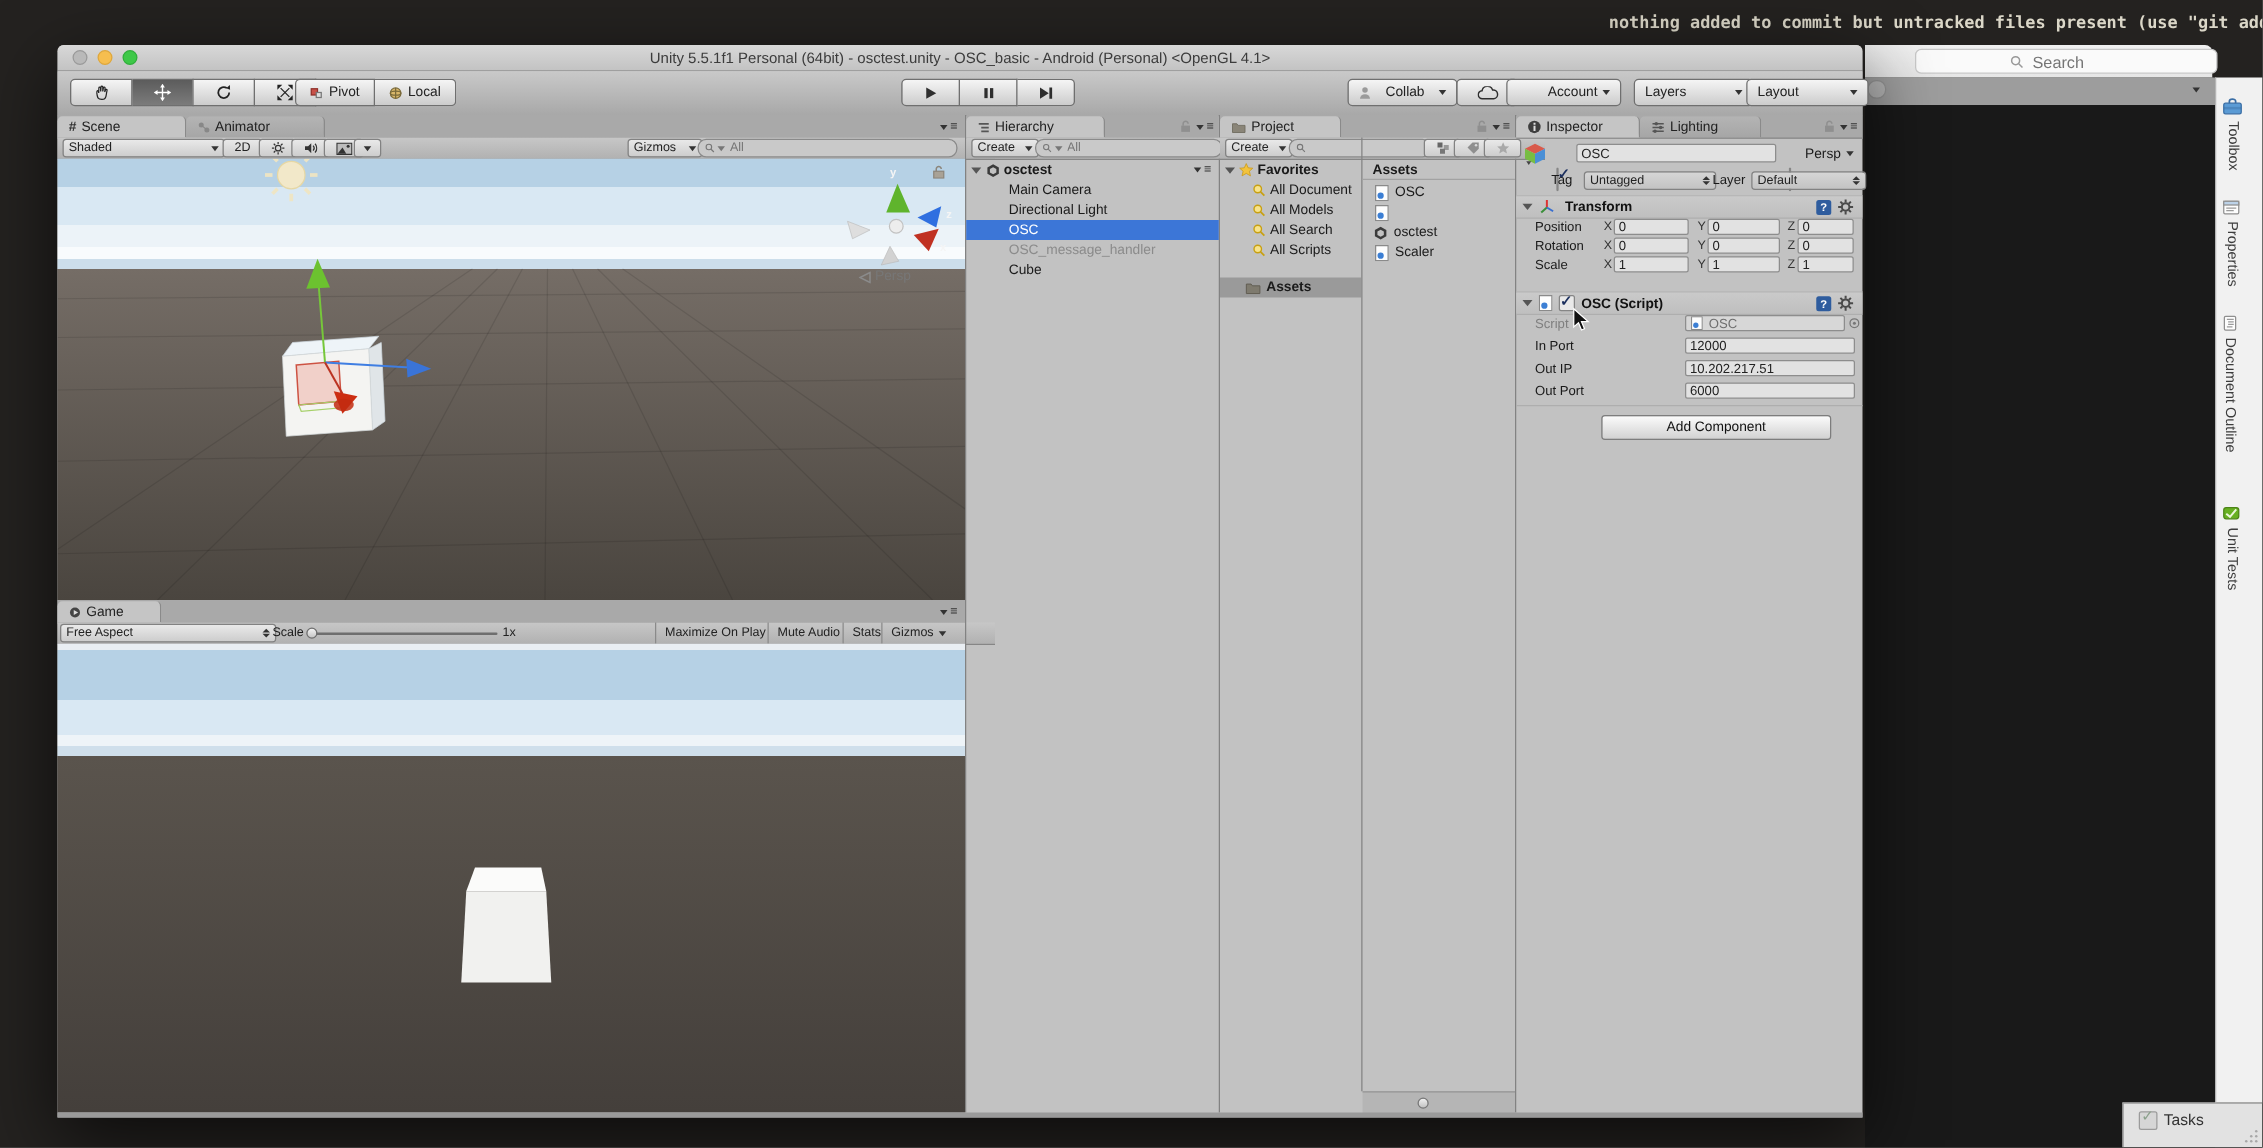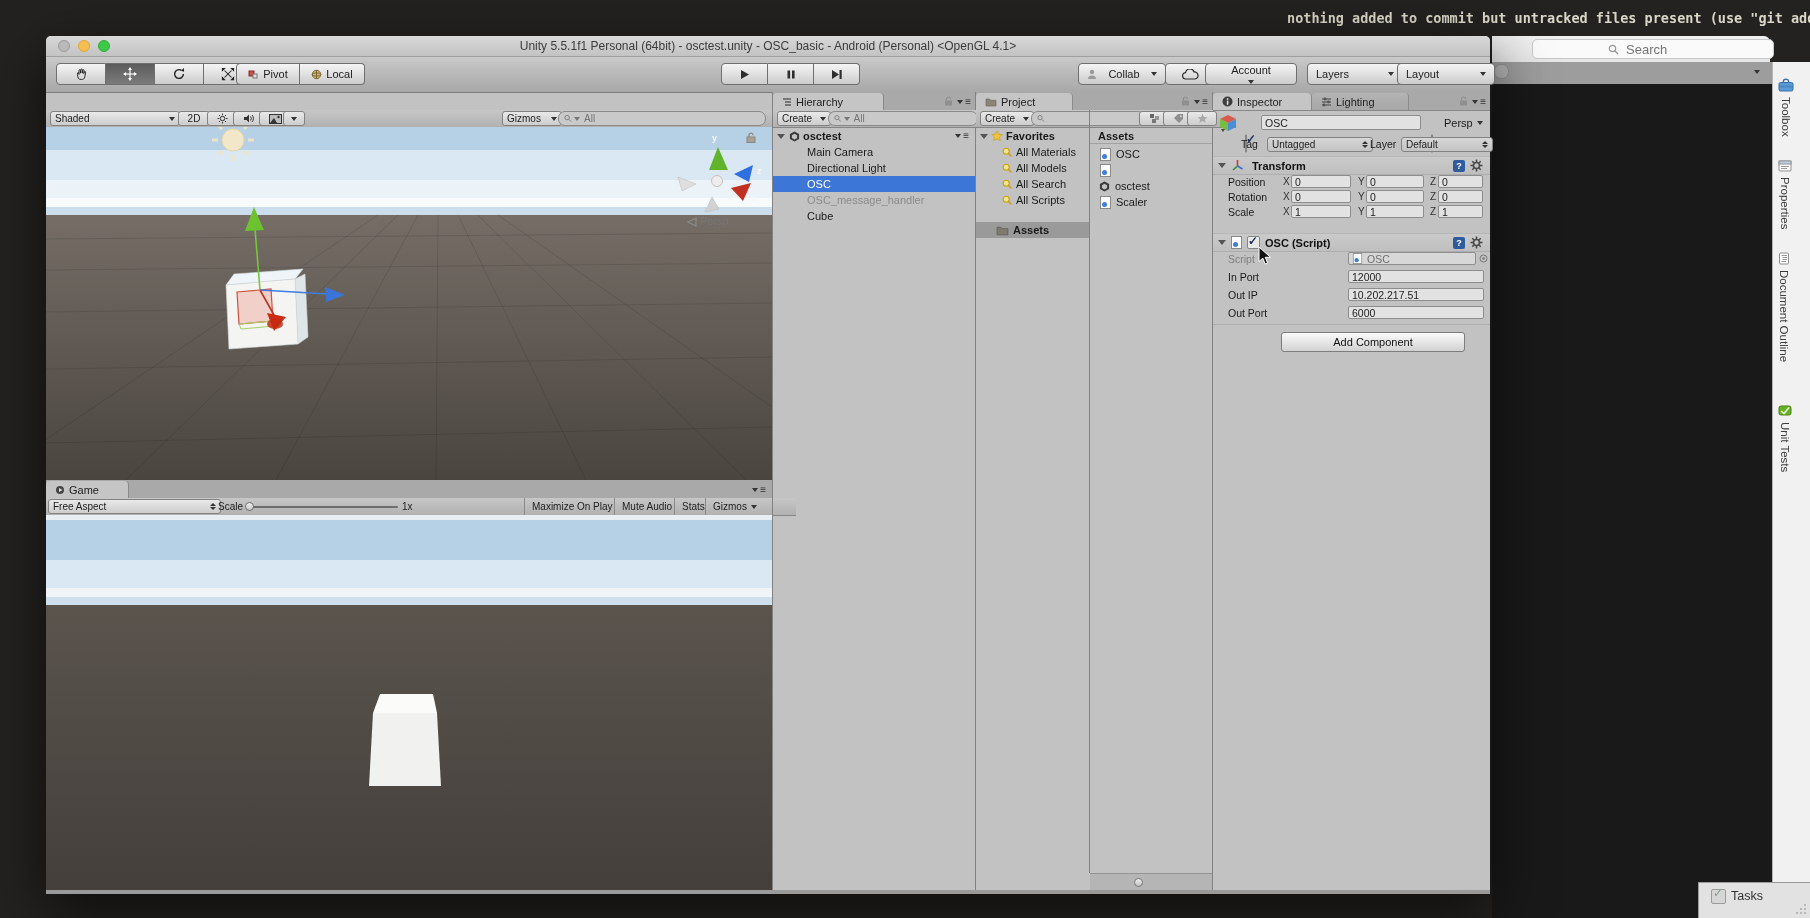--- a/index.html
+++ b/index.html
@@ -260,40 +260,57 @@
         </div>
       </div>
       <div class="tgroup" style="left:1119px;">
         <div class="tbtn single" style="width:32px;">
           <svg width="17" height="11" viewBox="0 0 17 11">
               <path d="M4 10 a3.2 3.2 0 0 1 -.4-6.4 a4.4 4.4 0 0 1 8.5-.6 a3.1 3.1 0 0 1 .9 7 Z" fill="none" stroke="#2e2e2e" stroke-width="1.2"></path>
             </svg>
         </div>
       </div>
       <div class="tgroup" style="left:1159px;">
-        <div class="tbtn single" style="width:74px;justify-content:flex-end;flex-direction:column;">
+        <div class="tbtn single" style="width:74px;justify-content:flex-end;">
             <span>Account</span>
             <span class="caret"></span>
           </div>
       </div>
       <div class="tgroup" style="left:1261px;">
         <div class="tbtn single" style="width:78px;justify-content:space-between;">
             <span>Layers</span>
             <span class="caret"></span>
           </div>
       </div>
       <div class="tgroup" style="left:1351px;">
         <div class="tbtn single" style="width:80px;justify-content:space-between;">
             <span>Layout</span>
             <span class="caret"></span>
           </div>
       </div>
     </div>
 
     <div class="abs" style="left:0;top:56px;width:726px;height:388px;">
+      <div class="tabrow">
+        <div class="ptab active" style="width:84px;">
+            <span class="icon-hash"></span>
+            <span>Scene</span>
+          </div>
+        <div class="ptab" style="width:92px;">
+          <svg width="10" height="10" viewBox="0 0 10 10">
+              <circle cx="3" cy="3" r="2" fill="#888"></circle>
+              <circle cx="7.5" cy="7" r="2" fill="#888"></circle>
+              <line x1="3.5" y1="3.5" x2="7" y2="6.5" stroke="#888"></line>
+            </svg>
+          <span>Animator</span>
+        </div>
+        <div class="pmenu abs" style="right:6px;top:5px;">
+            <span class="caret"></span>
+          </div>
+      </div>
       <div class="ctrlbar abs" style="left:0;top:18px;width:726px;">
         <div class="mini-dd abs" style="left:4px;top:1px;width:120px;">
             <span>Shaded</span>
             <span class="caret"></span>
           </div>
         <div class="mini-btn abs" style="left:132px;top:1px;width:22px;">
             <span>2D</span>
           </div>
         <div class="mini-btn abs" style="left:161px;top:1px;width:20px;">
           <svg width="11" height="11" viewBox="0 0 11 11">
@@ -569,21 +586,21 @@
         <svg width="12" height="12" viewBox="0 0 11 11" style="margin-left:3px;flex:none;">
             <polygon points="5.5,0.8 6.9,3.9 10.3,4.2 7.8,6.4 8.6,9.8 5.5,8 2.4,9.8 3.2,6.4 0.7,4.2 4.1,3.9" fill="#f3c33c" stroke="#c99b1e" stroke-width="0.6"></polygon>
           </svg>
         <span style="margin-left:3px;">Favorites</span>
       </div>
       <div class="row" style="position:absolute;left:0;top:52px;width:113px;">
         <svg width="11" height="11" viewBox="0 0 11 11" style="margin-left:26px;flex:none;">
             <circle cx="4.2" cy="4.2" r="3" fill="#f7e38a" stroke="#c8a012" stroke-width="1.1"></circle>
             <line x1="6.5" y1="6.5" x2="9.5" y2="9.5" stroke="#c8a012" stroke-width="1.4"></line>
           </svg>
-        <span style="margin-left:3px;">All Materials</span>
+        <span style="margin-left:3px;">All Document</span>
       </div>
       <div class="row" style="position:absolute;left:0;top:68px;width:113px;">
         <svg width="11" height="11" viewBox="0 0 11 11" style="margin-left:26px;flex:none;">
             <circle cx="4.2" cy="4.2" r="3" fill="#f7e38a" stroke="#c8a012" stroke-width="1.1"></circle>
             <line x1="6.5" y1="6.5" x2="9.5" y2="9.5" stroke="#c8a012" stroke-width="1.4"></line>
           </svg>
         <span style="margin-left:3px;">All Models</span>
       </div>
       <div class="row" style="position:absolute;left:0;top:84px;width:113px;">
         <svg width="11" height="11" viewBox="0 0 11 11" style="margin-left:26px;flex:none;">

